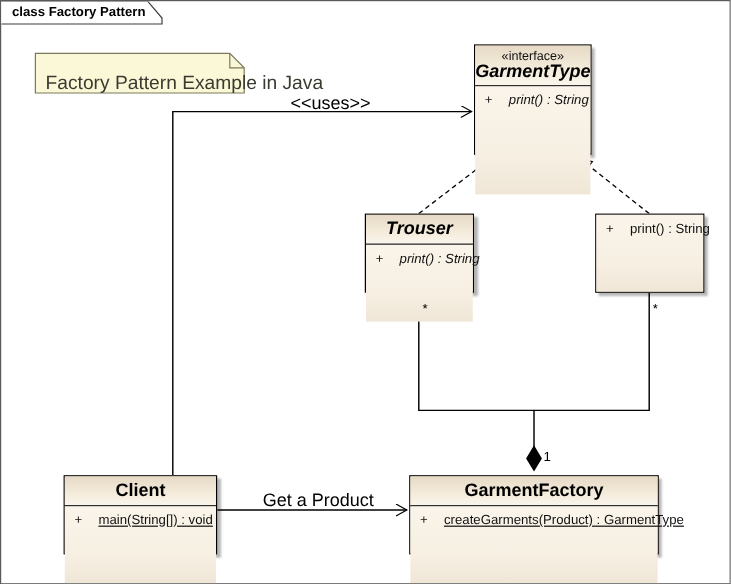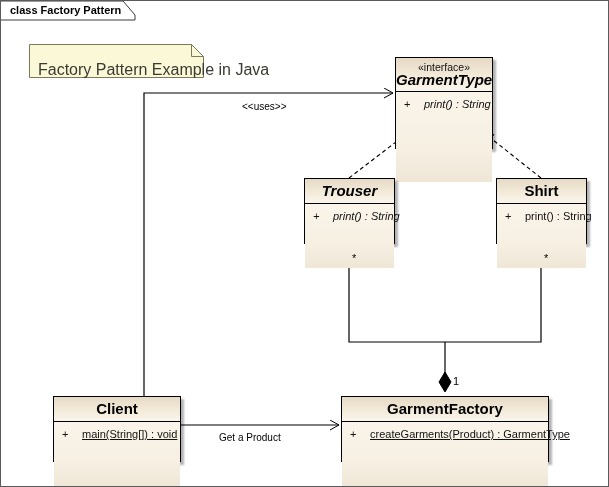--- a/index.html
+++ b/index.html
@@ -69,21 +69,21 @@
     position:absolute;left:28px;top:0;
   }
   .ital{font-style:italic;}
   .ul{text-decoration:underline;}
   
   #links{
     position:absolute;left:0;top:0;width:609px;height:487px;
     pointer-events:none;
   }
   .edge-label{
-    position:absolute;font-size:10px;color:#000;white-space:nowrap;margin-top:23px;
+    position:absolute;font-size:15px;color:#000;white-space:nowrap;
   }
   .mult{
     position:absolute;font-size:11px;color:#000;white-space:nowrap;
   }
 </style>
 </head>
 <body>
 
 <div id="canvas">
 
@@ -123,21 +123,21 @@
   </svg>
 
   <div id="frame-tab">
     <div class="tab-label">class Factory Pattern</div>
   </div>
 
   <div id="note">
     <div class="note-text">Factory Pattern Example in Java</div>
   </div>
 
-  <div class="umlbox" style="left:394px;top:36px;width:98px;height:92px;margin-top:20px;">
+  <div class="umlbox" style="left:394px;top:36px;width:98px;height:92px;">
     <div class="hdr" style="height:34px;padding-top:3px;">
       <span class="stereo">«interface»</span>
       <span class="nm ital">GarmentType</span>
     </div>
     <div class="body">
       <div class="feat">
         <span class="vis">+</span>
         <span class="sig ital">print() : String</span>
       </div>
     </div>
@@ -149,23 +149,20 @@
     </div>
     <div class="body">
       <div class="feat">
         <span class="vis">+</span>
         <span class="sig">print() : String</span>
       </div>
     </div>
   </div>
 
   <div class="umlbox" style="left:495px;top:177px;width:91px;height:66px;">
-    <div class="hdr" style="height:25px;padding-top:5px;">
-      <span class="nm">Shirt</span>
-    </div>
     <div class="body">
       <div class="feat">
         <span class="vis">+</span>
         <span class="sig">print() : String</span>
       </div>
     </div>
   </div>
 
   <div class="umlbox" style="left:52px;top:395px;width:128px;height:66px;">
     <div class="hdr" style="height:25px;padding-top:5px;">

